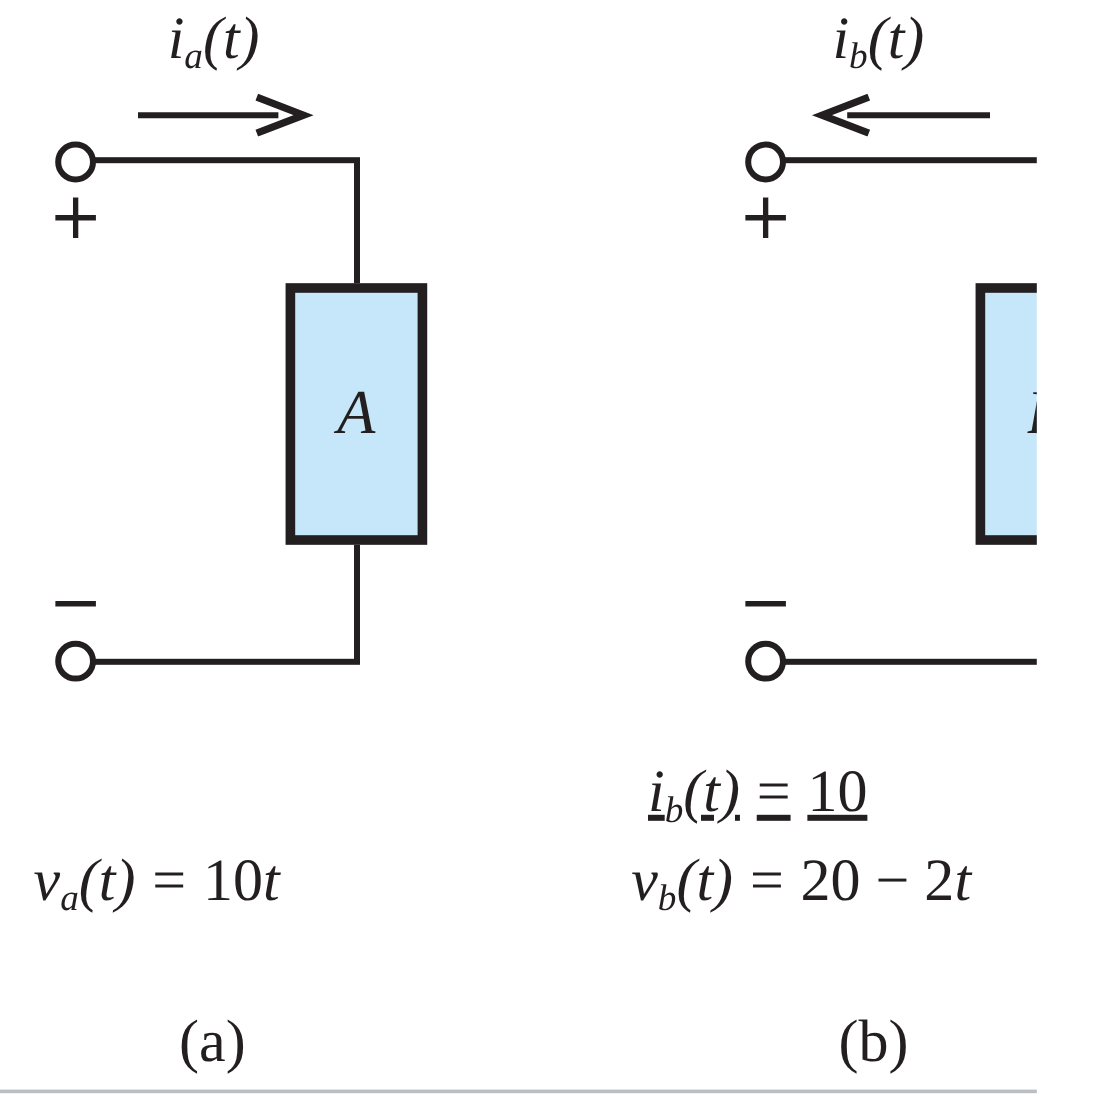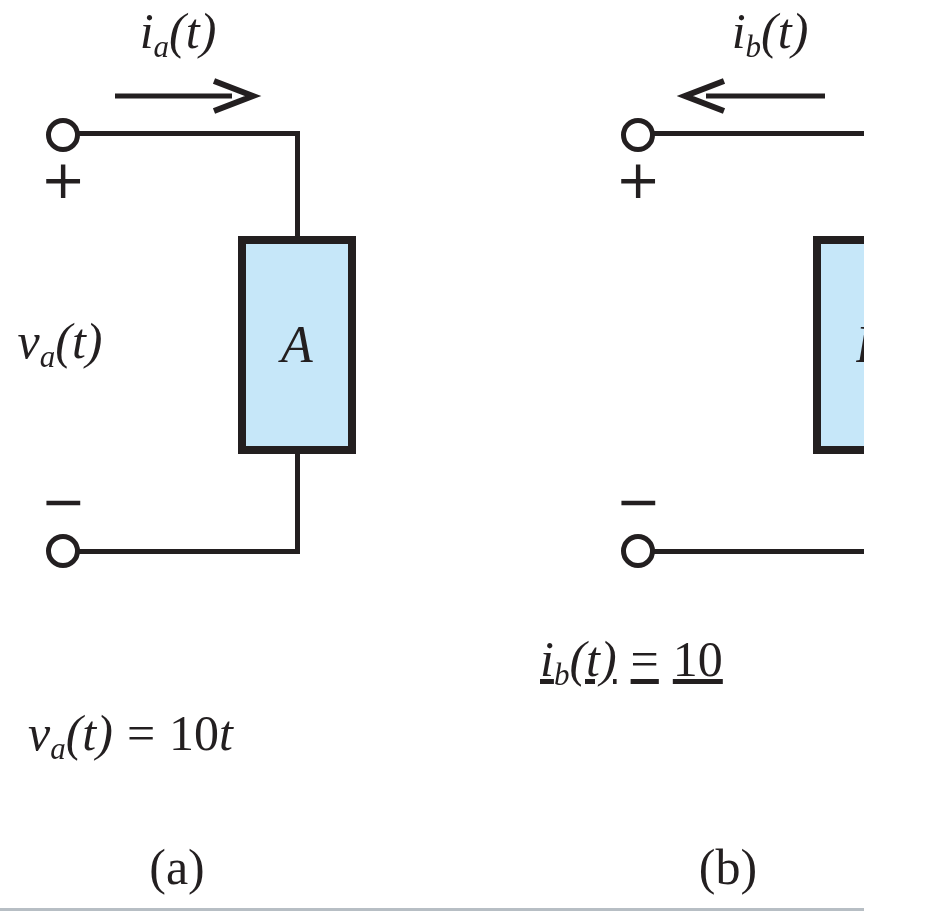--- a/index.html
+++ b/index.html
@@ -87,37 +87,36 @@
     <line x1="3" y1="18" x2="120" y2="18" stroke="var(--line)" stroke-width="5"></line>
     <polyline points="102,3 141,18 102,33" fill="none" stroke="var(--line)" stroke-width="6"></polyline>
   </svg>
 
   <div class="terminal" style="left:46px; top:118px;"></div>
   <div class="sign" style="left:33px; top:156px;">+</div>
 
   <div class="wire-h" style="left:78px; top:131px; width:222px;"></div>
   <div class="wire-v" style="left:295px; top:133px; height:104px;"></div>
 
-  <div class="mathlab" style="left:0px; top:316px; width:120px;"><span class="it">v</span><sub class="ss">a</sub><span class="it">(t)</span></div>
 
   <div class="element-box" style="left:238px; top:236px; width:118px; height:218px;">
     <span class="lbl">A</span>
   </div>
 
   <div class="wire-v" style="left:295px; top:454px; height:99px;"></div>
   <div class="wire-h" style="left:78px; top:549px; width:222px;"></div>
   <div class="sign" style="left:33px; top:478px;">−</div>
   <div class="terminal" style="left:46px; top:534px;"></div>
 
 
   <div class="equation" style="left:28px; top:708px;"><span class="it">v</span><sub class="ss">a</sub><span class="it">(t)</span><span class="eqs">=</span><span class="up">10</span><span class="it">t</span></div>
 
   <div class="caption" style="left:122px; top:842px;">(a)</div>
 
-  <div class="mathlab" style="left:710px; top:6px; width:120px;"><span class="it">i</span><sub class="ss">b</sub><span class="it">(t)</span></div>
+  <div class="mathlab" style="left:672px; top:6px; width:120px;"><span class="it">i</span><sub class="ss">b</sub><span class="it">(t)</span></div>
 
   <svg class="arrow-svg" style="left:676px; top:78px;" width="152" height="36" viewBox="0 0 152 36">
     <line x1="30" y1="18" x2="149" y2="18" stroke="var(--line)" stroke-width="5"></line>
     <polyline points="48,3 9,18 48,33" fill="none" stroke="var(--line)" stroke-width="6"></polyline>
   </svg>
 
   <div class="terminal" style="left:621px; top:118px;"></div>
   <div class="sign" style="left:608px; top:156px;">+</div>
 
   <div class="wire-h" style="left:653px; top:131px; width:222px;"></div>
@@ -128,17 +127,18 @@
     <span class="lbl">B</span>
   </div>
 
   <div class="wire-v" style="left:870px; top:454px; height:99px;"></div>
   <div class="wire-h" style="left:653px; top:549px; width:222px;"></div>
   <div class="sign" style="left:608px; top:478px;">−</div>
   <div class="terminal" style="left:621px; top:534px;"></div>
 
   <div class="equation" style="left:540px; top:634px;text-decoration:underline;"><span class="it">i</span><sub class="ss">b</sub><span class="it">(t)</span><span class="eqs">=</span><span class="up">10</span><span class="it"></span></div>
 
+  <div class="equation" style="left:526px; top:708px;"><span class="it">v</span><sub class="ss">b</sub><span class="it">(t)</span><span class="eqs">=</span><span class="up">20 − 2</span><span class="it">t</span></div>
 
   <div class="caption" style="left:673px; top:842px;">(b)</div>
 
   <div class="bottom-rule"></div>
 </div>
 
 </body></html>

